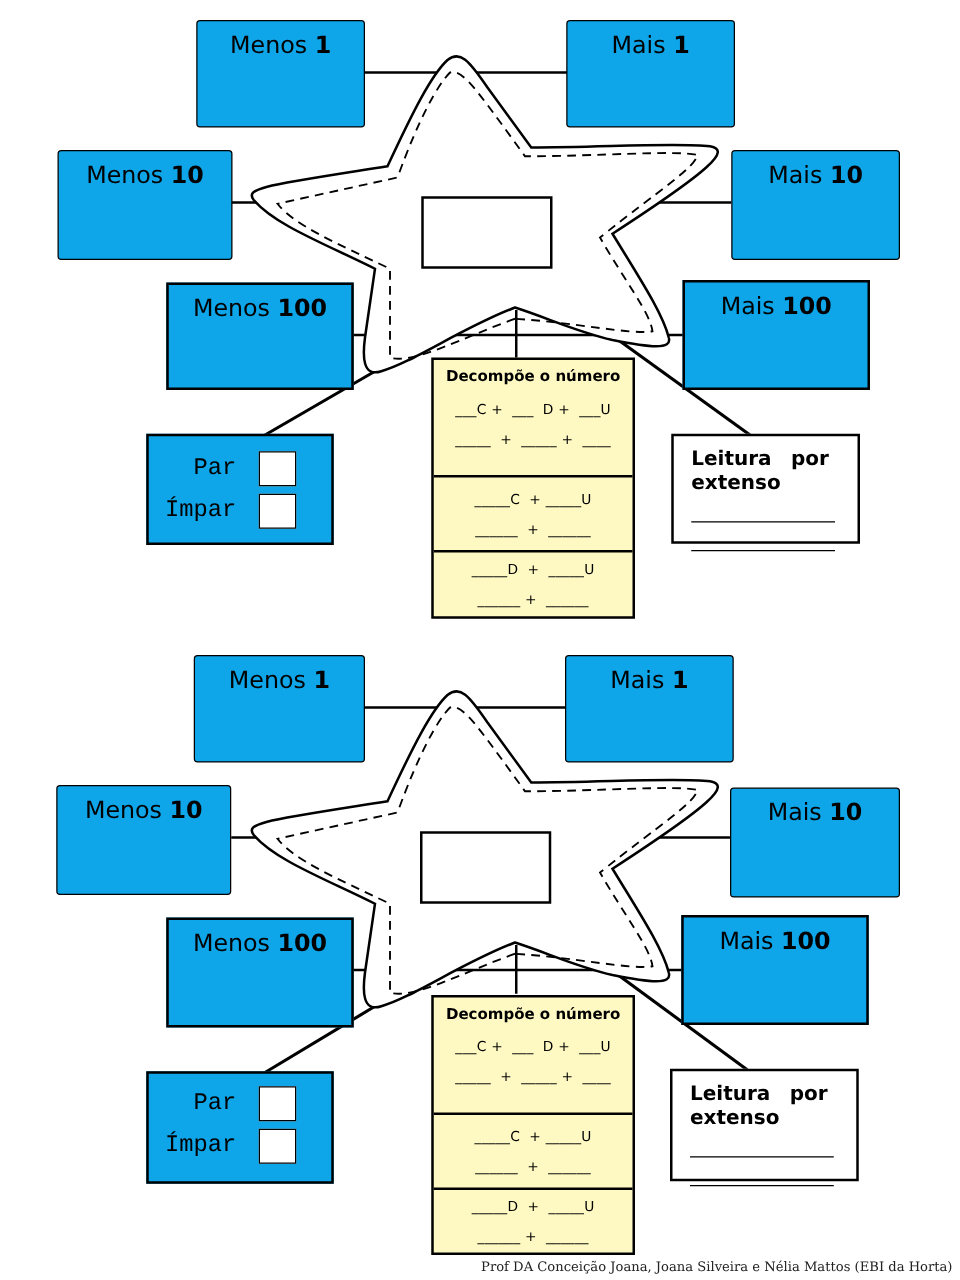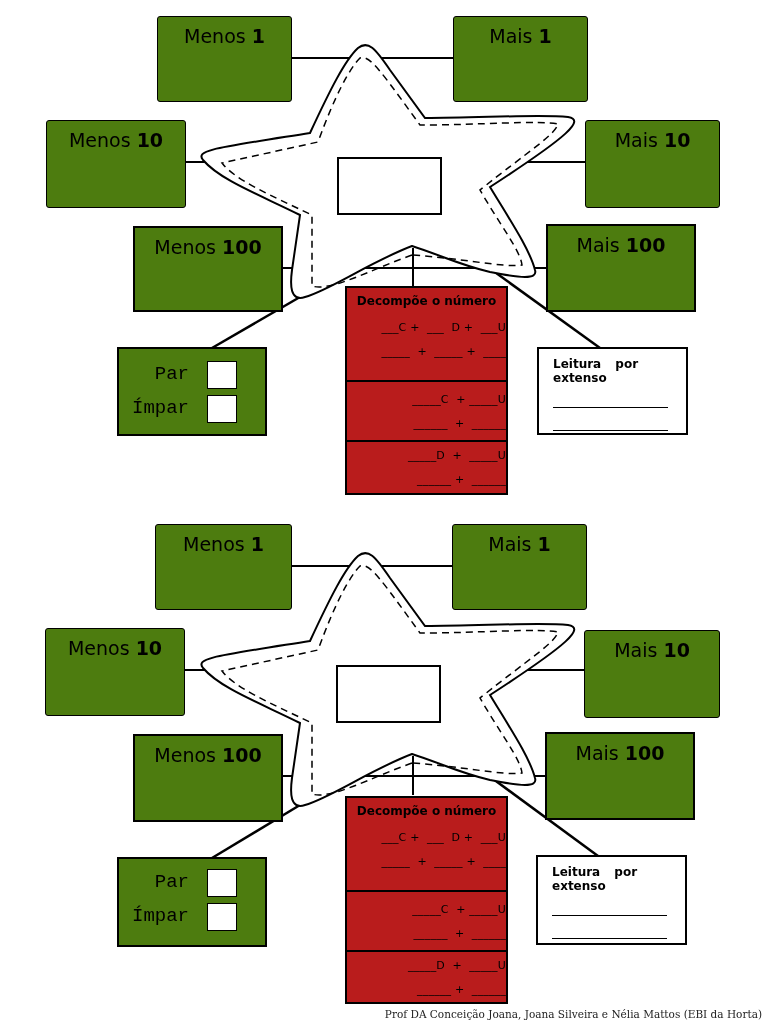--- a/index.html
+++ b/index.html
@@ -1,37 +1,37 @@
 <!DOCTYPE html>
 <html><head>
 <meta charset="utf-8">
 <style>
   html, body { margin:0; padding:0; background:#ffffff; }
   body { width:768px; height:1024px; position:relative; overflow:hidden;
          font-family:"DejaVu Sans", sans-serif; color:#000; }
   .sheet { position:absolute; left:0; width:768px; height:510px; }
   .sheet svg.lines { position:absolute; left:0; top:0; width:768px; height:510px; }
-  .box { position:absolute; background:#4d7c0f; border:1.5px solid #000; box-sizing:border-box; }
+  .box { position:absolute; background:#0ea5e9; border:1.5px solid #000; box-sizing:border-box; }
   .box.thick { border:2.5px solid #000; }
   .box.rounded { border-radius:3px; }
   .lbl { position:absolute; left:0; right:0; top:8px; text-align:center; font-size:19px; }
   .lbl b { font-weight:bold; }
   .center-box { position:absolute; border:2.5px solid #000; background:#fff; box-sizing:border-box; }
   .parity { position:absolute; font-size:19px; }
   .parity .row { position:absolute; left:0; width:150px; height:30px;font-family:Liberation Mono, monospace; }
   .parity .row span { position:absolute; right:80px; top:2px; }
   .parity .chk { position:absolute; left:88px; top:0; width:30px; height:28px;
                  border:1.5px solid #000; box-sizing:border-box; background:#fff; }
-  .decomp { position:absolute; border:2.5px solid #000; box-sizing:border-box; background:#b91c1c; font-size:11px; }
+  .decomp { position:absolute; border:2.5px solid #000; box-sizing:border-box; background:#fef9c3; font-size:11px; }
   .decomp .sec { position:relative; box-sizing:border-box; border-bottom:2.5px solid #000; }
   .decomp .sec:last-child { border-bottom:none;border-radius:20px; }
   .decomp .title { font-weight:bold; font-size:12px; text-align:center; padding-top:6px; height:22px; }
-  .decomp .line { text-align:right; height:24px; line-height:24px; white-space:pre; letter-spacing:0.2px; }
+  .decomp .line { text-align:center; height:24px; line-height:24px; white-space:pre; letter-spacing:0.2px; }
   .reading { position:absolute; border:2.5px solid #000; box-sizing:border-box; background:#fff; }
-  .reading .title { font-weight:bold; font-size:12px; padding:8px 0 0 14px; word-spacing:10px; }
+  .reading .title { font-weight:bold; font-size:16px; padding:8px 0 0 14px; word-spacing:10px; }
   .reading .blank { margin:0 18px 0 14px; border-bottom:1.2px solid #000; height:22px; }
   .footer { position:absolute; right:6px; bottom:4px; font-family:"DejaVu Serif", serif; font-size:10.5px; color:#222; }
 </style>
 </head>
 <body>
 
 <div class="sheet" style="top:0;">
   <svg class="lines" viewBox="0 0 768 510">
     <line x1="290" y1="58" x2="455" y2="58" stroke="#000" stroke-width="2"></line>
     <line x1="185" y1="162" x2="585" y2="162" stroke="#000" stroke-width="2"></line>

